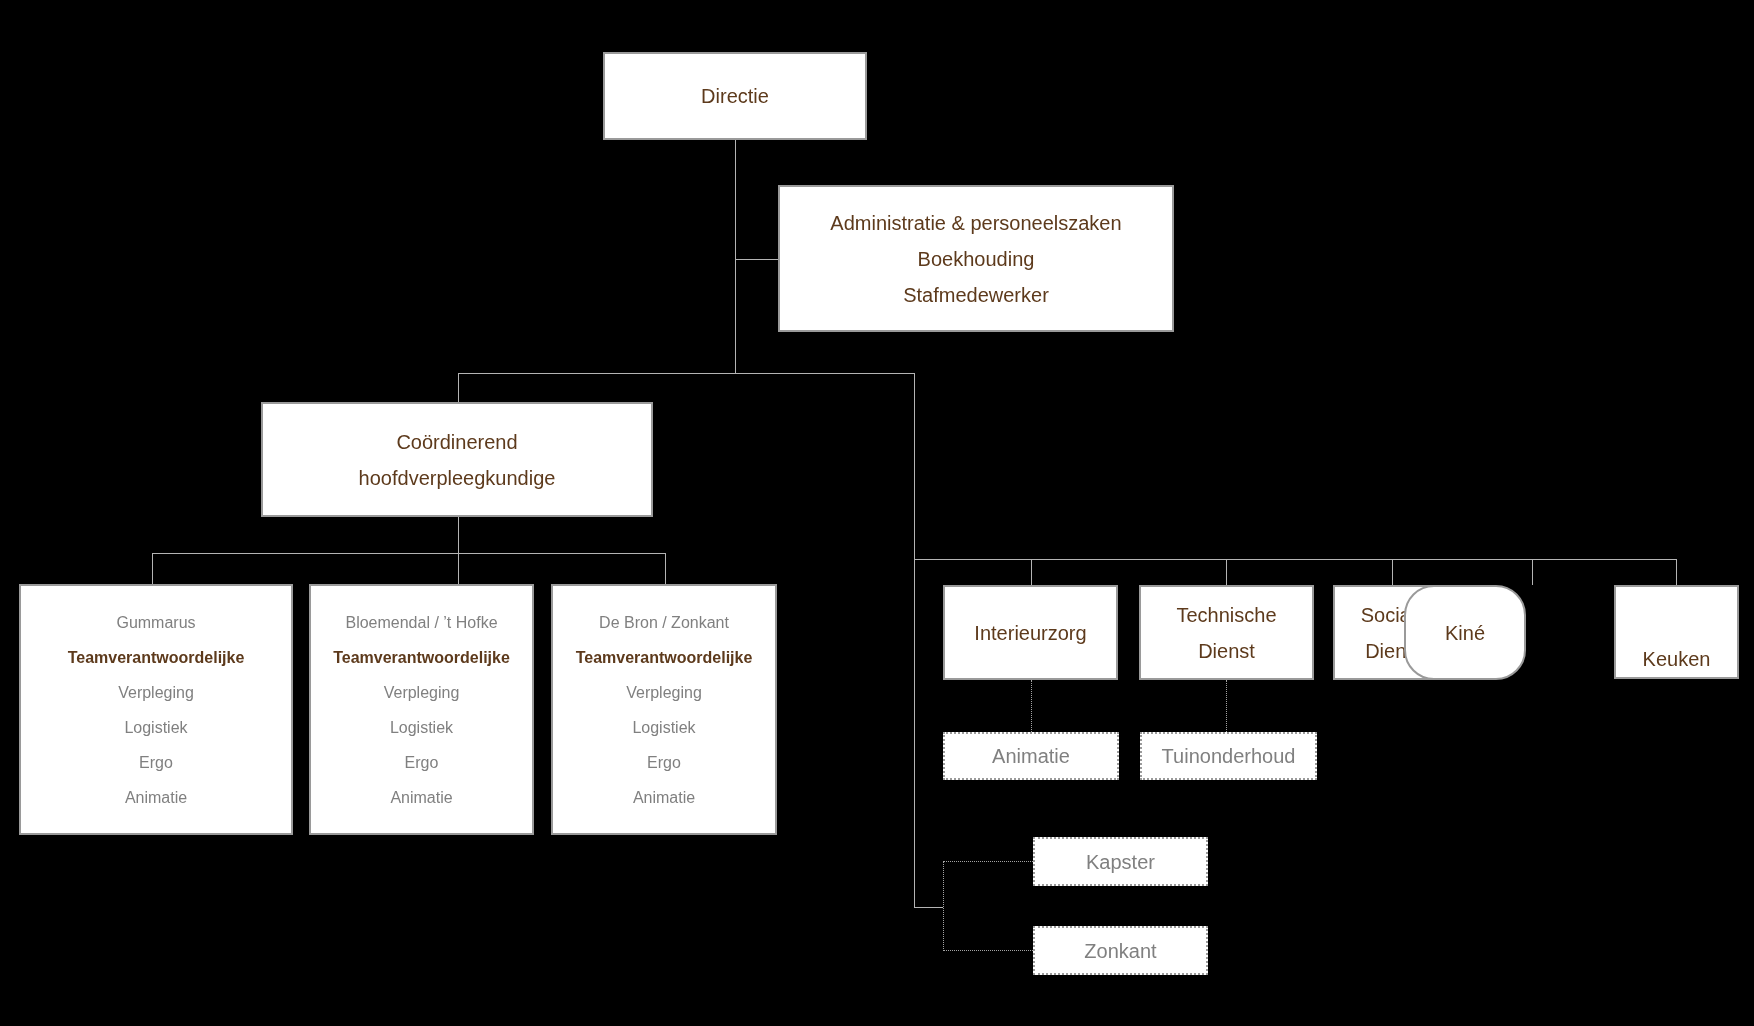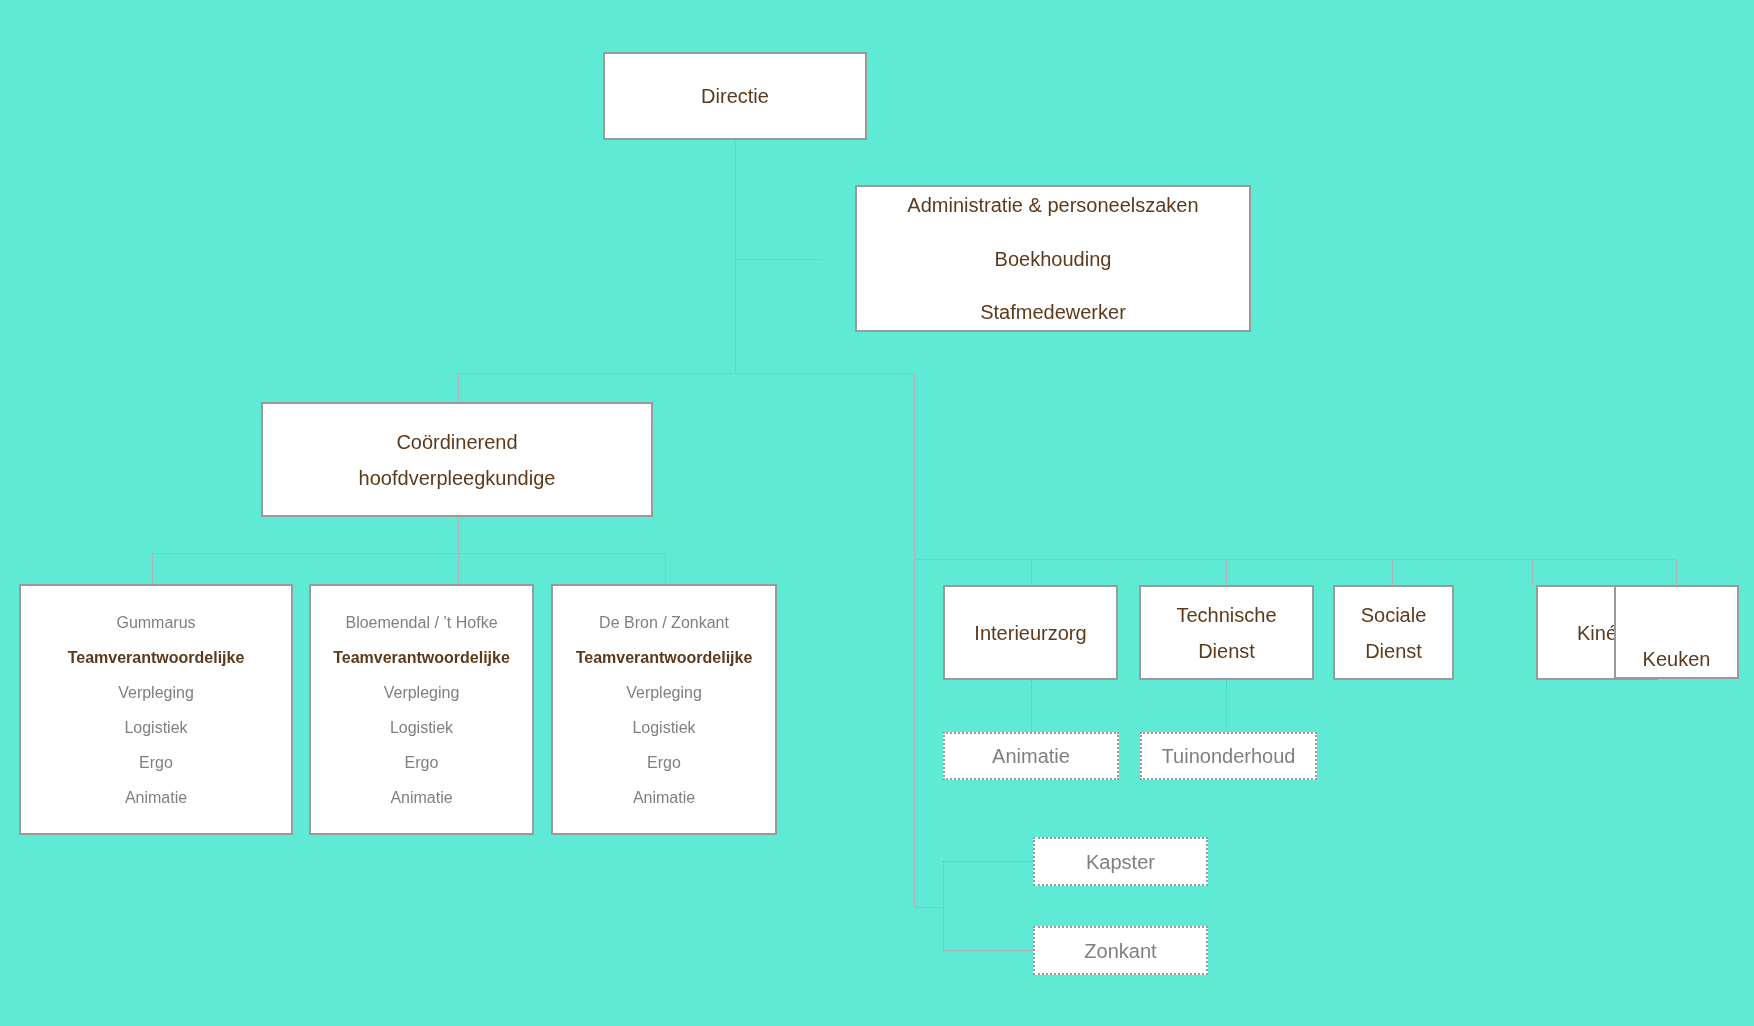--- a/index.html
+++ b/index.html
@@ -1,20 +1,20 @@
 <!DOCTYPE html>
 <html><head>
 <meta charset="utf-8">
 <style>
   html, body { margin: 0; padding: 0; background: #ffffff; }
   #canvas {
     position: relative;
     width: 1754px;
     height: 1026px;
-    background: #5eead4;
+    background: #000000;
     font-family: "Liberation Sans", "DejaVu Sans", sans-serif;
     overflow: hidden;
   }
   .box {
     position: absolute;
     box-sizing: border-box;
     background: #ffffff;
     border: 2px solid #9a9a9a;
     display: flex;
     flex-direction: column;
@@ -73,21 +73,21 @@
   <div class="dot-v" style="left:1031px; top:680px; height:52px;"></div>
   <div class="dot-v" style="left:1226px; top:680px; height:52px;"></div>
   <div class="dot-v" style="left:943px; top:861px; height:90px;"></div>
   <div class="dot-h" style="left:943px; top:861px; width:90px;"></div>
   <div class="dot-h" style="left:943px; top:950px; width:90px;"></div>
 
   <div class="box" style="left:603px; top:52px; width:264px; height:88px;">
     <div class="brown t20">Directie</div>
   </div>
 
-  <div class="box" style="left:855px; top:185px; width:396px; height:147px;justify-content:space-between;">
+  <div class="box" style="left:778px; top:185px; width:396px; height:147px;">
     <div class="brown t20">Administratie &amp; personeelszaken</div>
     <div class="brown t20">Boekhouding</div>
     <div class="brown t20">Stafmedewerker</div>
   </div>
 
   <div class="box" style="left:261px; top:402px; width:392px; height:115px;">
     <div class="brown t20">Coördinerend</div>
     <div class="brown t20">hoofdverpleegkundige</div>
   </div>
 
@@ -125,21 +125,21 @@
   <div class="box" style="left:1139px; top:585px; width:175px; height:95px;">
     <div class="brown t20">Technische</div>
     <div class="brown t20">Dienst</div>
   </div>
 
   <div class="box" style="left:1333px; top:585px; width:121px; height:95px;">
     <div class="brown t20">Sociale</div>
     <div class="brown t20">Dienst</div>
   </div>
 
-  <div class="box" style="left:1536px; top:585px; width:122px; height:95px;">
+  <div class="box" style="left:1404px; top:585px; width:122px; height:95px;border-radius:30px;">
     <div class="brown t20">Kiné</div>
   </div>
 
   <div class="box" style="left:1614px; top:585px; width:125px; height:94px;justify-content:flex-end;">
     <div class="brown t20">Keuken</div>
   </div>
 
   <div class="box-dotted" style="left:943px; top:732px; width:176px; height:48px;">
     <div class="gray t20">Animatie</div>
   </div>

